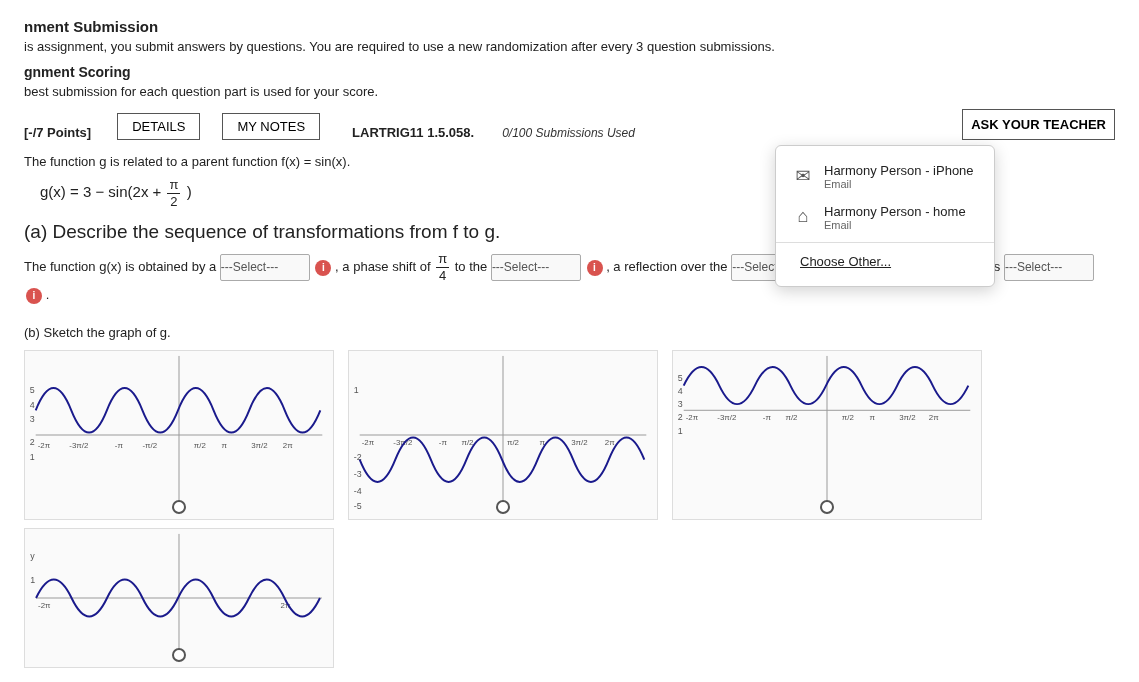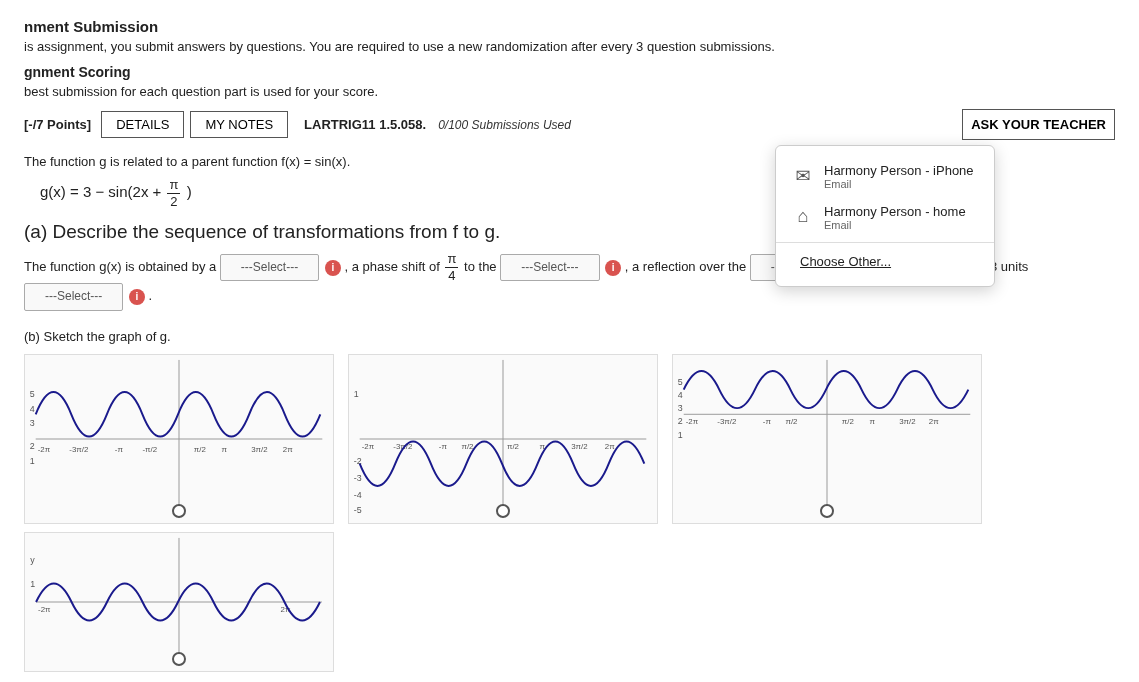--- a/index.html
+++ b/index.html
@@ -24,22 +24,22 @@
       font-size: 13px;
       margin-bottom: 10px;
     }
     .section-subtitle {
       font-weight: bold;
       font-size: 14px;
       margin-bottom: 4px;
     }
     .toolbar-row {
       display: flex;
-      align-items: center;
-      gap: 6px;
+      align-items: flex-end;
+      gap: 22px;
       margin-bottom: 14px;
       position: relative;
     }
     .points-label {
       font-size: 13px;
       font-weight: bold;
       margin-right: 4px;
     }
     .btn-details, .btn-mynotes {
       border: 1px solid #555;
@@ -132,21 +132,21 @@
     }
     .transform-row {
       font-size: 13px;
       margin-bottom: 18px;
       line-height: 1.8;
     }
     .select-box {
       display: inline-block;
       border: 1px solid #aaa;
       background: #f9f9f9;
-      padding: 2px 20px;
+      padding: 2px 0;
       font-size: 12px;
       color: #555;
       cursor: pointer;
       border-radius: 2px;
       min-width: 90px;
     }
     .info-icon {
       display: inline-block;
       background: #d9534f;
       color: #fff;

